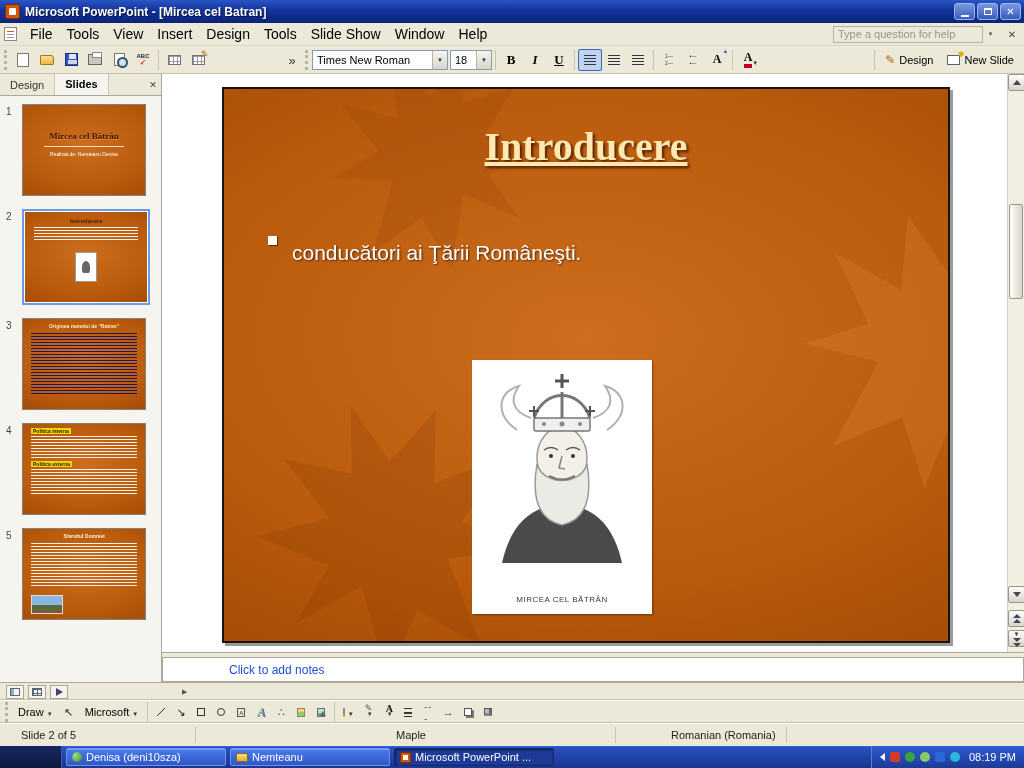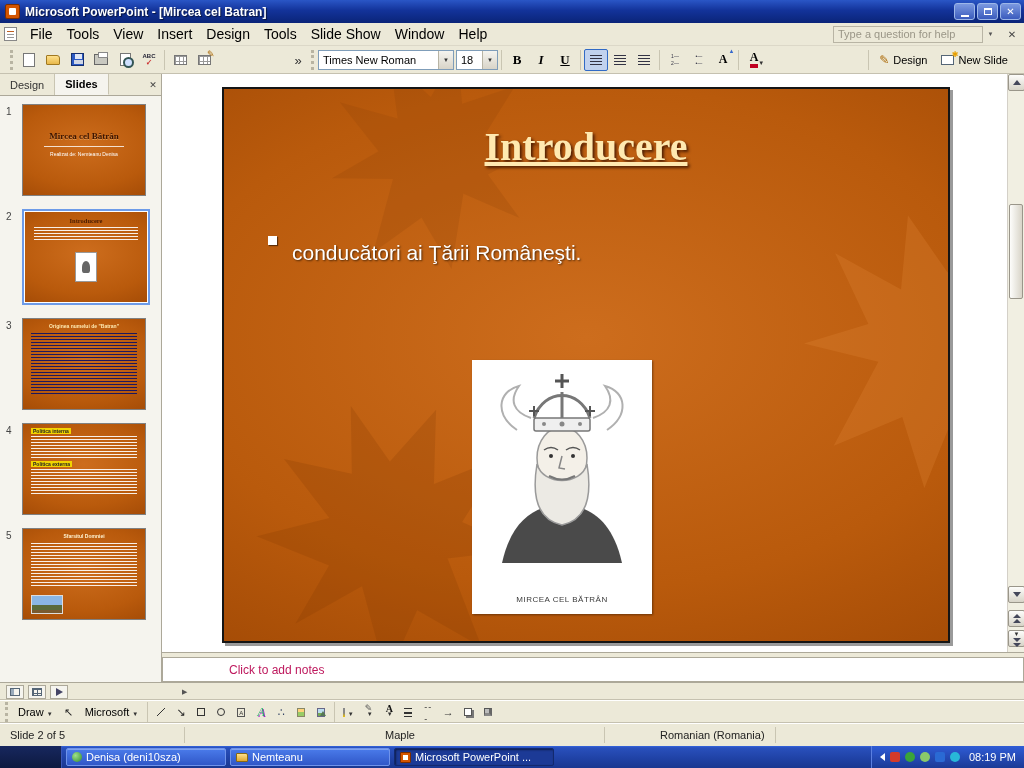--- a/index.html
+++ b/index.html
@@ -32,21 +32,21 @@
   .help-box { width:150px; height:17px; border:1px solid #b8b4a4; background:#ece9d8;
     font-size:11px; color:#7f7f7f; padding:0 4px; outline:none; }
   .help-box::placeholder { color:#9a9687; }
   .mini-drop { width:15px; height:17px; display:flex; align-items:center; justify-content:center; color:#555; }
   .mini-drop::before { content:"▼"; font-size:6px; }
   .doc-close { width:16px; height:16px; margin-left:6px; display:flex; align-items:center; justify-content:center; color:#444; }
   .doc-close::before { content:"✕"; font-size:10px; }
 
   
   .toolbar { position:absolute; top:46px; left:0; right:0; height:28px; background:#ece9d8;
-    border-bottom:1px solid #c5c1b0; display:flex; align-items:center; padding:0 9px; }
+    border-bottom:1px solid #c5c1b0; display:flex; align-items:center; padding:0 3px; }
   .grip { width:3px; height:20px; border-left:3px dotted #b8b4a2; margin:0 4px 0 1px; }
   .tbtn { width:24px; height:22px; display:flex; align-items:center; justify-content:center;
     border:1px solid transparent; border-radius:2px; flex:0 0 auto; }
   .tbtn.active { border-color:#316ac5; background:#c1d2ee; }
   .sep { width:1px; height:20px; background:#c9c5b2; margin:0 3px; flex:0 0 auto; }
   .ic-new { width:12px; height:14px; background:#fff; border:1px solid #777; }
   .ic-open { width:14px; height:10px; background:linear-gradient(#ffe08a,#e8b84a); border:1px solid #a07820; border-radius:1px 3px 1px 1px; }
   .ic-save { width:13px; height:13px; background:#2c5ac4; border:1px solid #16306e; position:relative; }
   .ic-save::before { content:""; position:absolute; left:3px; top:0; width:7px; height:5px; background:#dfe6f5; }
   .ic-save::after { content:""; position:absolute; left:2px; bottom:1px; width:9px; height:4px; background:#cfd6e5; }
@@ -197,27 +197,27 @@
   .dbl { display:flex; flex-direction:column; gap:1px; align-items:center; }
   .dbl i { width:0; height:0; border-left:4px solid transparent; border-right:4px solid transparent; display:block; }
   .dbl.up i { border-bottom:4px solid #44475a; }
   .dbl.dn i { border-top:4px solid #44475a; }
   .sthumb { position:absolute; left:1px; width:14px; top:130px; height:95px; border:1px solid #9a968a; border-radius:2px;
     background:linear-gradient(90deg,#fdfdfb,#d8d4c8); }
 
   
   .splitter { position:absolute; left:162px; right:0; top:578px; height:5px; background:#ece9d8; border-top:1px solid #aca899; }
   .notes { position:absolute; left:162px; right:0; top:583px; height:25px; background:#fff; border:1px solid #aca899;
-    font-size:12px; color:#be185d; display:flex; align-items:center; padding-left:66px; }
+    font-size:12px; color:#1d4ed8; display:flex; align-items:center; padding-left:66px; }
 
   
   .statusbar { position:absolute; left:0; top:723px; right:0; height:23px; background:#ece9d8;
     border-top:1px solid #fff; box-shadow:0 -1px 0 #c5c1b0; display:flex; align-items:center; font-size:11px; color:#222; }
   .st-cell { padding:0 10px; height:16px; display:flex; align-items:center; border-right:1px solid #c9c5b2; }
-  .st-slide { width:185px; }
+  .st-slide { width:185px;margin-left:11px; }
   .st-design { width:420px; padding-left:200px; }
   .st-lang { padding-left:55px; }
 
   
   .taskbar { position:absolute; left:0; top:746px; right:0; height:22px;
     background:linear-gradient(180deg,#3566e0 0%,#2950bc 8%,#1f41a4 60%,#1a3790 100%); display:flex; align-items:center; }
   .tb-left { width:62px; height:22px; background:linear-gradient(180deg,#17275e,#0d1a40); border-right:1px solid #3a57b8; }
   .tb-item { width:160px; height:18px; margin-left:4px; border-radius:2px; display:flex; align-items:center; gap:4px;
     padding:0 5px; font-size:11px; color:#fff; white-space:nowrap; overflow:hidden;
     background:linear-gradient(180deg,#4a7bea,#3057c8); border:1px solid #6f93ea; box-shadow:inset 0 1px 0 rgba(255,255,255,.3); }

